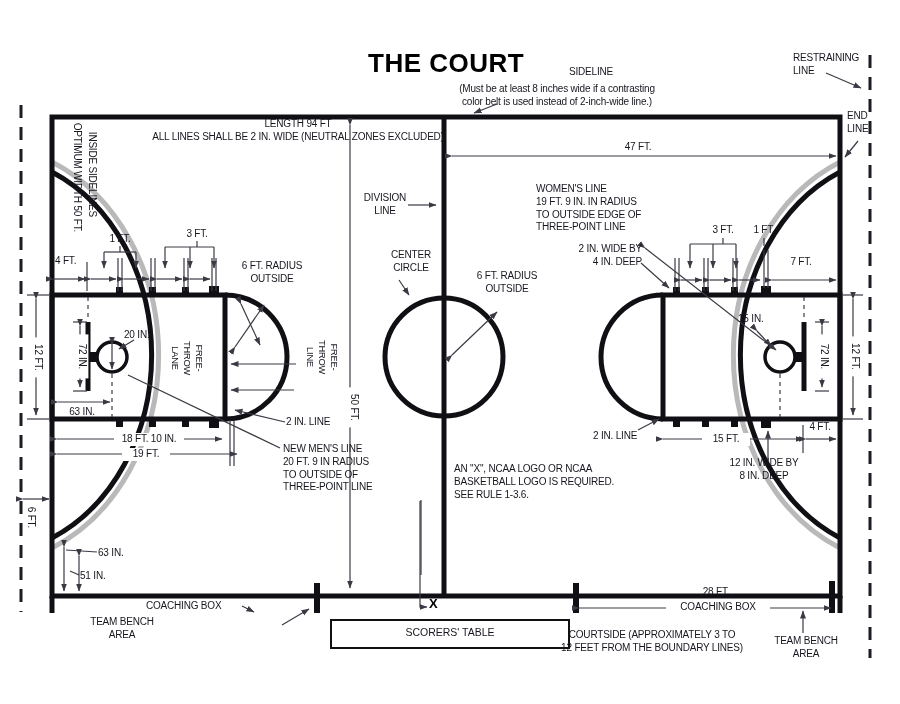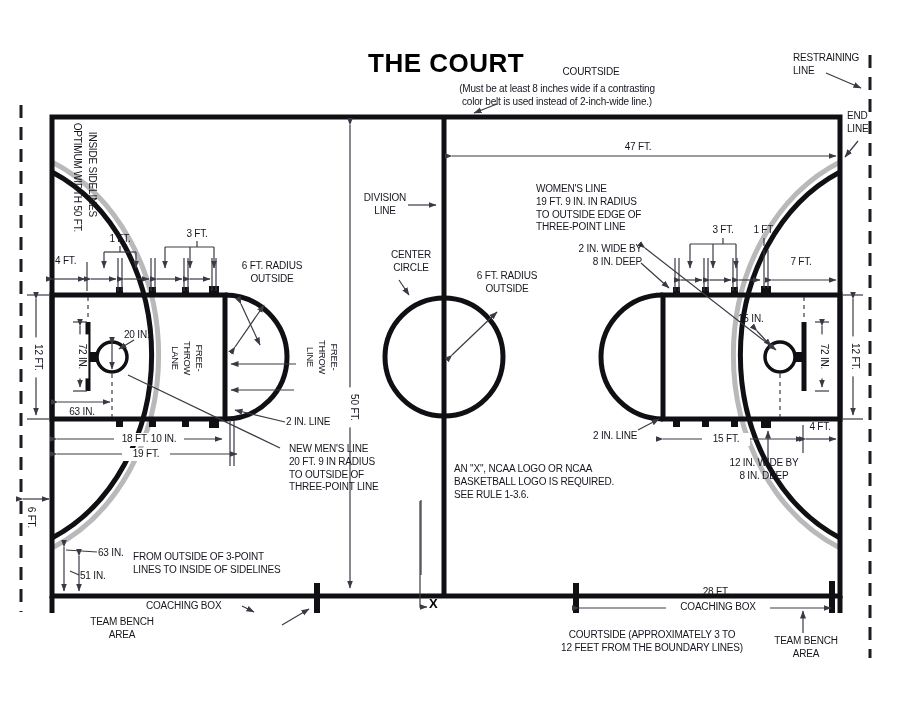--- a/index.html
+++ b/index.html
@@ -209,21 +209,23 @@
 
     <line x1="64" y1="547" x2="64" y2="591" marker-start="url(#ah)" marker-end="url(#ah)"></line>
     <line x1="79" y1="556" x2="79" y2="591" marker-start="url(#ah)" marker-end="url(#ah)"></line>
     <line x1="97" y1="552" x2="66" y2="550"></line>
     <line x1="79" y1="575" x2="70" y2="571"></line>
   </g>
 </svg>
 
 <div class="lbl title" style="left:368px;top:57px;width:170px">THE COURT</div>
 
-<div class="lbl c" style="left:560px;top:66px;width:62px">COURTSIDE</div>
+<div class="lbl c" style="left:150px;top:118px;width:296px">LENGTH 94 FT
+ALL LINES SHALL BE 2 IN. WIDE (NEUTRAL ZONES EXCLUDED)</div>
+<div class="lbl c" style="left:560px;top:66px;width:62px">SIDELINE</div>
 <div class="lbl c" style="left:451px;top:83px;width:212px">(Must be at least 8 inches wide if a contrasting
 color belt is used instead of 2-inch-wide line.)</div>
 <div class="lbl" style="left:793px;top:52px;width:85px">RESTRAINING
 LINE</div>
 <div class="lbl" style="left:847px;top:110px;width:40px">END
 LINE</div>
 <div class="lbl c" style="left:608px;top:141px;width:60px">47 FT.</div>
 
 <div class="lbl c rot" style="left:12px;top:171px;width:130px">OPTIMUM WIDTH 50 FT.</div>
 <div class="lbl c rot" style="left:42px;top:168px;width:100px">INSIDE SIDELINES</div>
@@ -241,48 +243,47 @@
 THROW
 LANE</div>
 <div class="lbl c rot sm" style="left:297px;top:339px;width:50px">FREE-
 THROW
 LINE</div>
 <div class="lbl" style="left:286px;top:416px;width:56px">2 IN. LINE</div>
 <div class="lbl c bg" style="left:114px;top:433px;width:66px">18 FT. 10 IN.</div>
 <div class="lbl c bg" style="left:122px;top:448px;width:44px">19 FT.</div>
 <div class="lbl" style="left:98px;top:547px;width:40px">63 IN.</div>
 <div class="lbl" style="left:80px;top:570px;width:40px">51 IN.</div>
-<div class="lbl" style="left:133px;top:551px;width:165px">FROM OUTSIDE OF 3-POINT
-LINES TO INSIDE OF SIDELINES</div>
 <div class="lbl" style="left:146px;top:600px;width:98px">COACHING BOX</div>
 <div class="lbl c" style="left:86px;top:616px;width:72px">TEAM BENCH
 AREA</div>
 
 <div class="lbl c" style="left:352px;top:192px;width:66px">DIVISION
 LINE</div>
 <div class="lbl c" style="left:380px;top:249px;width:62px">CENTER
 CIRCLE</div>
 <div class="lbl c" style="left:468px;top:270px;width:78px">6 FT. RADIUS
 OUTSIDE</div>
 <div class="lbl c rot bg" style="left:334px;top:401px;width:36px">50 FT.</div>
-<div class="lbl" style="left:289px;top:443px;width:104px">NEW MEN'S LINE
+<div class="lbl" style="left:283px;top:443px;width:104px">NEW MEN'S LINE
 20 FT. 9 IN RADIUS
 TO OUTSIDE OF
 THREE-POINT LINE</div>
 <div class="lbl" style="left:454px;top:463px;width:172px">AN "X", NCAA LOGO OR NCAA
 BASKETBALL LOGO IS REQUIRED.
 SEE RULE 1-3.6.</div>
 <div class="lbl xmark" style="left:429px;top:598px;width:16px">X</div>
+<div class="scorebox" style="left:330px;top:619px;width:236px;height:26px">SCORERS' TABLE</div>
 
 <div class="lbl" style="left:536px;top:183px;width:112px">WOMEN'S LINE
 19 FT. 9 IN. IN RADIUS
 TO OUTSIDE EDGE OF
 THREE-POINT LINE</div>
 <div class="lbl rt" style="left:566px;top:243px;width:76px">2 IN. WIDE BY
-8 IN. DEEP</div>
+4 IN. DEEP</div>
 <div class="lbl c" style="left:705px;top:224px;width:36px">3 FT.</div>
 <div class="lbl c" style="left:746px;top:224px;width:36px">1 FT.</div>
 <div class="lbl c" style="left:783px;top:256px;width:36px">7 FT.</div>
 <div class="lbl" style="left:738px;top:313px;width:40px">15 IN.</div>
 <div class="lbl c rot bg" style="left:802px;top:350px;width:40px">72 IN.</div>
 <div class="lbl c rot bg" style="left:835px;top:350px;width:36px">12 FT.</div>
 <div class="lbl" style="left:593px;top:430px;width:56px">2 IN. LINE</div>
 <div class="lbl c bg" style="left:702px;top:433px;width:44px">15 FT.</div>
 <div class="lbl c" style="left:802px;top:421px;width:36px">4 FT.</div>
 <div class="lbl c" style="left:716px;top:457px;width:96px">12 IN. WIDE BY

